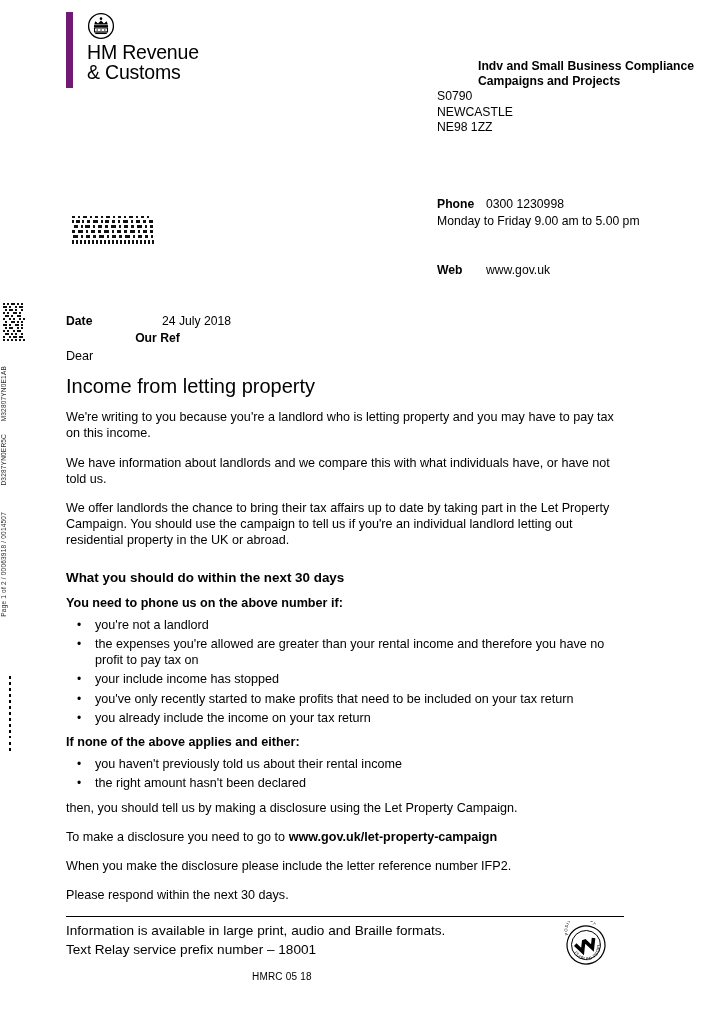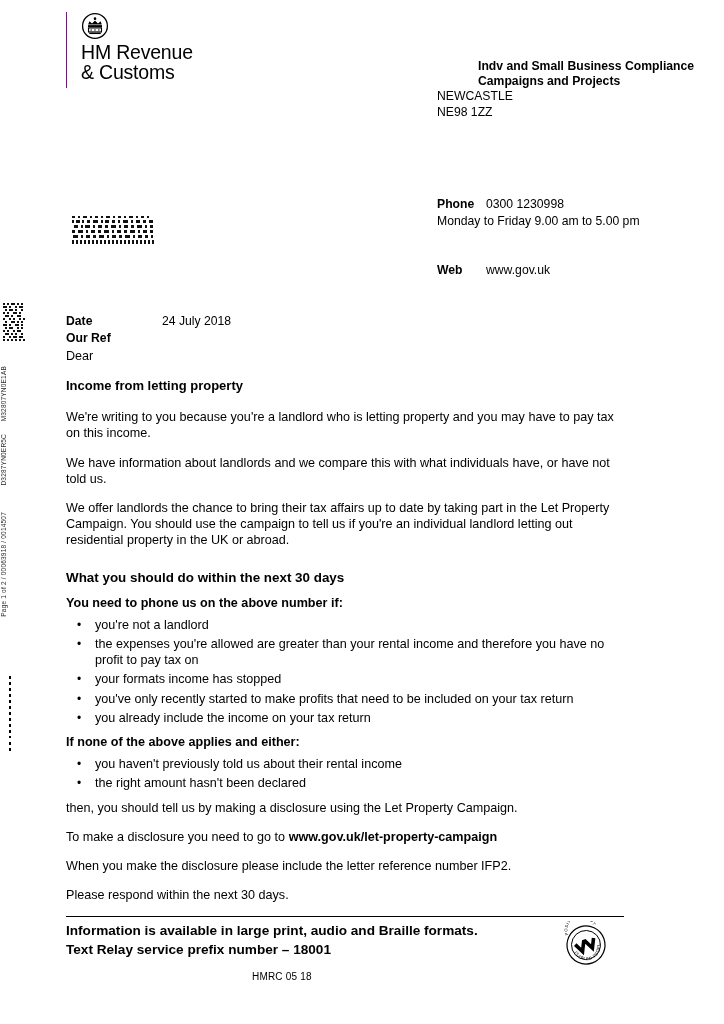--- a/index.html
+++ b/index.html
@@ -58,21 +58,21 @@
   }
   .fold-1 { top: 676px; height: 62px; }
   .fold-2 { top: 742px; height: 12px; }
 
   
   .hmrc-logo {
     position: absolute;
     left: 66px;
     top: 12px;
     padding-left: 14px;
-    border-left: 1px solid #701a75;
+    border-left: 7px solid #701a75;
     height: 76px;
     box-sizing: border-box;
   }
   .crown {
     width: 28px;
     height: 28px;
     display: block;
     margin-bottom: 2px;
   }
   .hmrc-name {
@@ -123,40 +123,40 @@
   }
 
   
   .meta-block {
     position: absolute;
     left: 66px;
     top: 313px;
     font-size: 12.2px;
     line-height: 16.5px;
   }
-  .meta-row { display: flex; }
+  .meta-row { display: flex; justify-content: flex-end; }
   .meta-label {
     font-weight: bold;
     width: 96px;
     flex: 0 0 96px;
   }
 
   
   .body {
     position: absolute;
     left: 66px;
     top: 348px;
     width: 560px;
     font-size: 12.6px;
     line-height: 16.2px;
   }
   .salutation { margin: 0 0 18px 0; }
   h1.letter-title {
-    font-size: 13px;
-    font-weight: bold;
+    font-size: 20px;
+    font-weight: normal;
     margin: 0 0 14px 0;
     line-height: 18px;
   }
   h2.section-title {
     font-size: 13.4px;
     font-weight: bold;
     margin: 20px 0 9px 0;
     line-height: 17px;
   }
   .body p {
@@ -192,21 +192,20 @@
     height: 1px;
     background: #000;
   }
   .footer-text {
     position: absolute;
     left: 66px;
     top: 921px;
     font-size: 13.6px;
     line-height: 19px;
     width: 470px;
-    font-weight: bold;
   }
   .disabled-logo {
     position: absolute;
     left: 562px;
     top: 921px;
     width: 48px;
     height: 48px;
   }
   .hmrc-code {
     position: absolute;
@@ -301,20 +300,21 @@
       <circle cx="20.4" cy="20.5" r="0.85" fill="#000"></circle>
       <rect x="9.4" y="23.6" width="13.2" height="1.6" fill="#000"></rect>
     </svg>
     <div class="hmrc-name">HM Revenue
 &amp; Customs</div>
   </div>
 
   <div class="address-block">
     <div class="b">Indv and Small Business Compliance</div>
     <div class="b">Campaigns and Projects</div>
+    <div>S0790</div>
     <div>NEWCASTLE</div>
     <div>NE98 1ZZ</div>
   </div>
 
   <svg class="doc-barcode" viewBox="0 0 86 32" aria-hidden="true">
     <rect width="86" height="32" fill="#fff"></rect>
     <g fill="#111">
       <rect x="2" y="2" width="3" height="2"></rect>
         <rect x="8" y="2" width="2" height="2"></rect>
         <rect x="13" y="2" width="4" height="2"></rect>
@@ -442,21 +442,21 @@
     <p>We have information about landlords and we compare this with what individuals have, or have not told us.</p>
     <p>We offer landlords the chance to bring their tax affairs up to date by taking part in the Let Property Campaign. You should use the campaign to tell us if you're an individual landlord letting out residential property in the UK or abroad.</p>
 
     <h2 class="section-title">What you should do within the next 30 days</h2>
 
     <p class="tight">You need to phone us on the above number if:</p>
 
     <ul class="bullets">
       <li>you're not a landlord</li>
       <li>the expenses you're allowed are greater than your rental income and therefore you have no profit to pay tax on</li>
-      <li>your formats income has stopped</li>
+      <li>your include income has stopped</li>
       <li>you've only recently started to make profits that need to be included on your tax return</li>
       <li>you already include the income on your tax return</li>
     </ul>
 
     <p class="tight">If none of the above applies and either:</p>
 
     <ul class="bullets">
       <li>you haven't previously told us about their rental income</li>
       <li>the right amount hasn't been declared</li>
     </ul>

